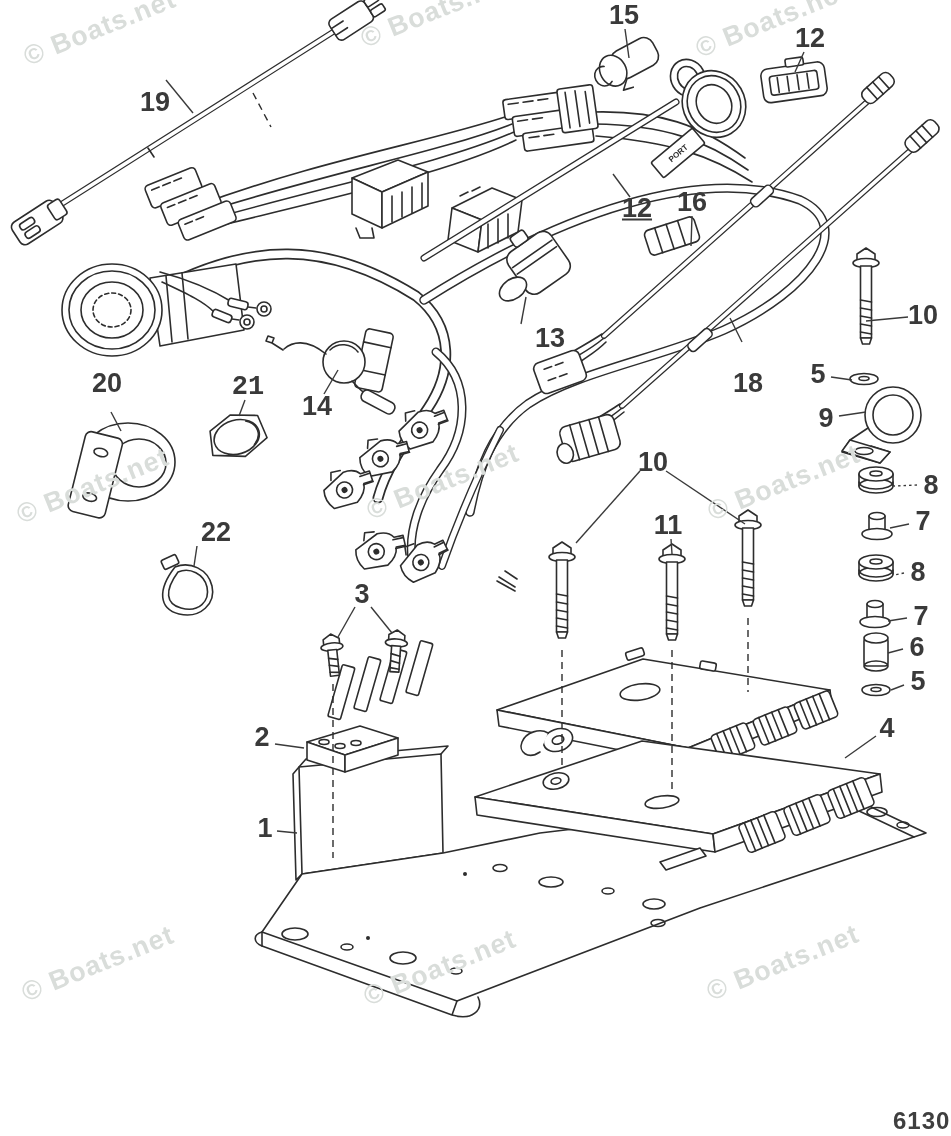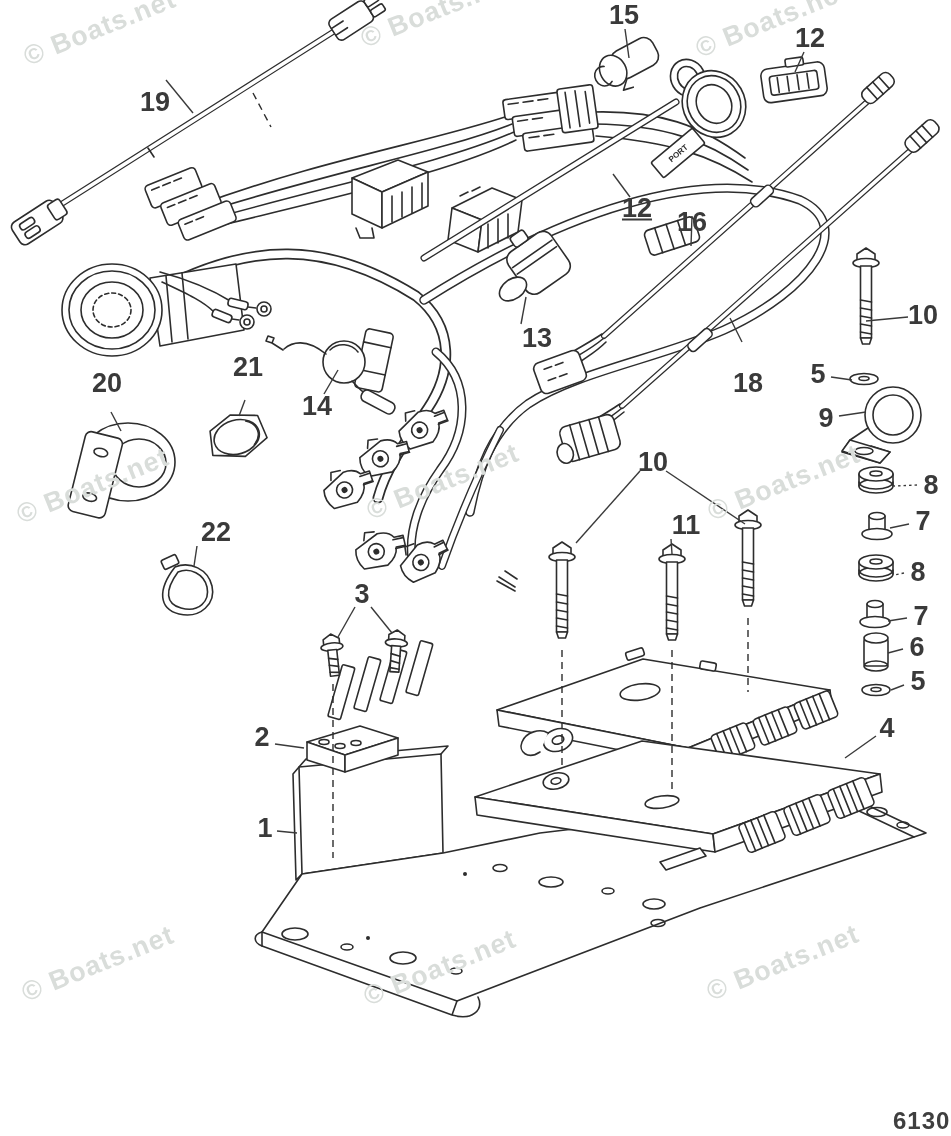--- a/index.html
+++ b/index.html
@@ -440,39 +440,39 @@
       <line x1="371" y1="607" x2="392" y2="633" stroke="#3a3a3a" stroke-width="1.4"></line>
       <line x1="275" y1="744" x2="304" y2="748" stroke="#3a3a3a" stroke-width="1.4"></line>
       <line x1="277" y1="831" x2="297" y2="833" stroke="#3a3a3a" stroke-width="1.4"></line>
     </svg>
 
 <div id="callout-layer">
       <div class="callout" style="left: 155px; top: 66px; margin-top: 36px;">19</div>
       <div class="callout" style="left: 624px; top: 15px;">15</div>
       <div class="callout" style="left: 810px; top: 38px;">12</div>
       <div class="callout" style="left: 637px; top: 208px; text-decoration: underline;">12</div>
-      <div class="callout" style="left: 692px; top: 202px; margin-top: 20px;">16</div>
-      <div class="callout" style="left: 537px; top: 338px;">13</div>
+      <div class="callout" style="left: 692px; top: 202px;">16</div>
+      <div class="callout" style="left: 550px; top: 338px;">13</div>
       <div class="callout" style="left: 748px; top: 355px; margin-top: 28px;">18</div>
       <div class="callout" style="left: 317px; top: 406px;">14</div>
       <div class="callout" style="left: 107px; top: 383px;">20</div>
-      <div class="callout" style="left: 248px; top: 367px;">21</div>
+      <div class="callout" style="left: 248px; top: 387px; font-family: Liberation Mono, monospace;">21</div>
       <div class="callout" style="left: 216px; top: 532px;">22</div>
       <div class="callout" style="left: 923px; top: 315px;">10</div>
       <div class="callout" style="left: 818px; top: 374px;">5</div>
       <div class="callout" style="left: 826px; top: 418px;">9</div>
       <div class="callout" style="left: 931px; top: 485px;">8</div>
       <div class="callout" style="left: 923px; top: 521px;">7</div>
       <div class="callout" style="left: 918px; top: 572px;">8</div>
       <div class="callout" style="left: 921px; top: 616px;">7</div>
       <div class="callout" style="left: 917px; top: 647px;">6</div>
       <div class="callout" style="left: 918px; top: 681px;">5</div>
       <div class="callout" style="left: 887px; top: 728px;">4</div>
       <div class="callout" style="left: 653px; top: 462px;">10</div>
-      <div class="callout" style="left: 668px; top: 525px; margin-left: 18px;">11</div>
+      <div class="callout" style="left: 668px; top: 525px;">11</div>
       <div class="callout" style="left: 362px; top: 594px;">3</div>
       <div class="callout" style="left: 262px; top: 737px;">2</div>
       <div class="callout" style="left: 265px; top: 828px;">1</div>
     </div>
 <div id="watermark-layer">
       <div class="wm" style="left: 100px; top: 28px;">© Boats.net</div>
       <div class="wm" style="left: 437px; top: 10px;">© Boats.net</div>
       <div class="wm" style="left: 772px; top: 20px;">© Boats.net</div>
       <div class="wm" style="left: 93px; top: 486px;">© Boats.net</div>
       <div class="wm" style="left: 443px; top: 482px;">© Boats.net</div>

